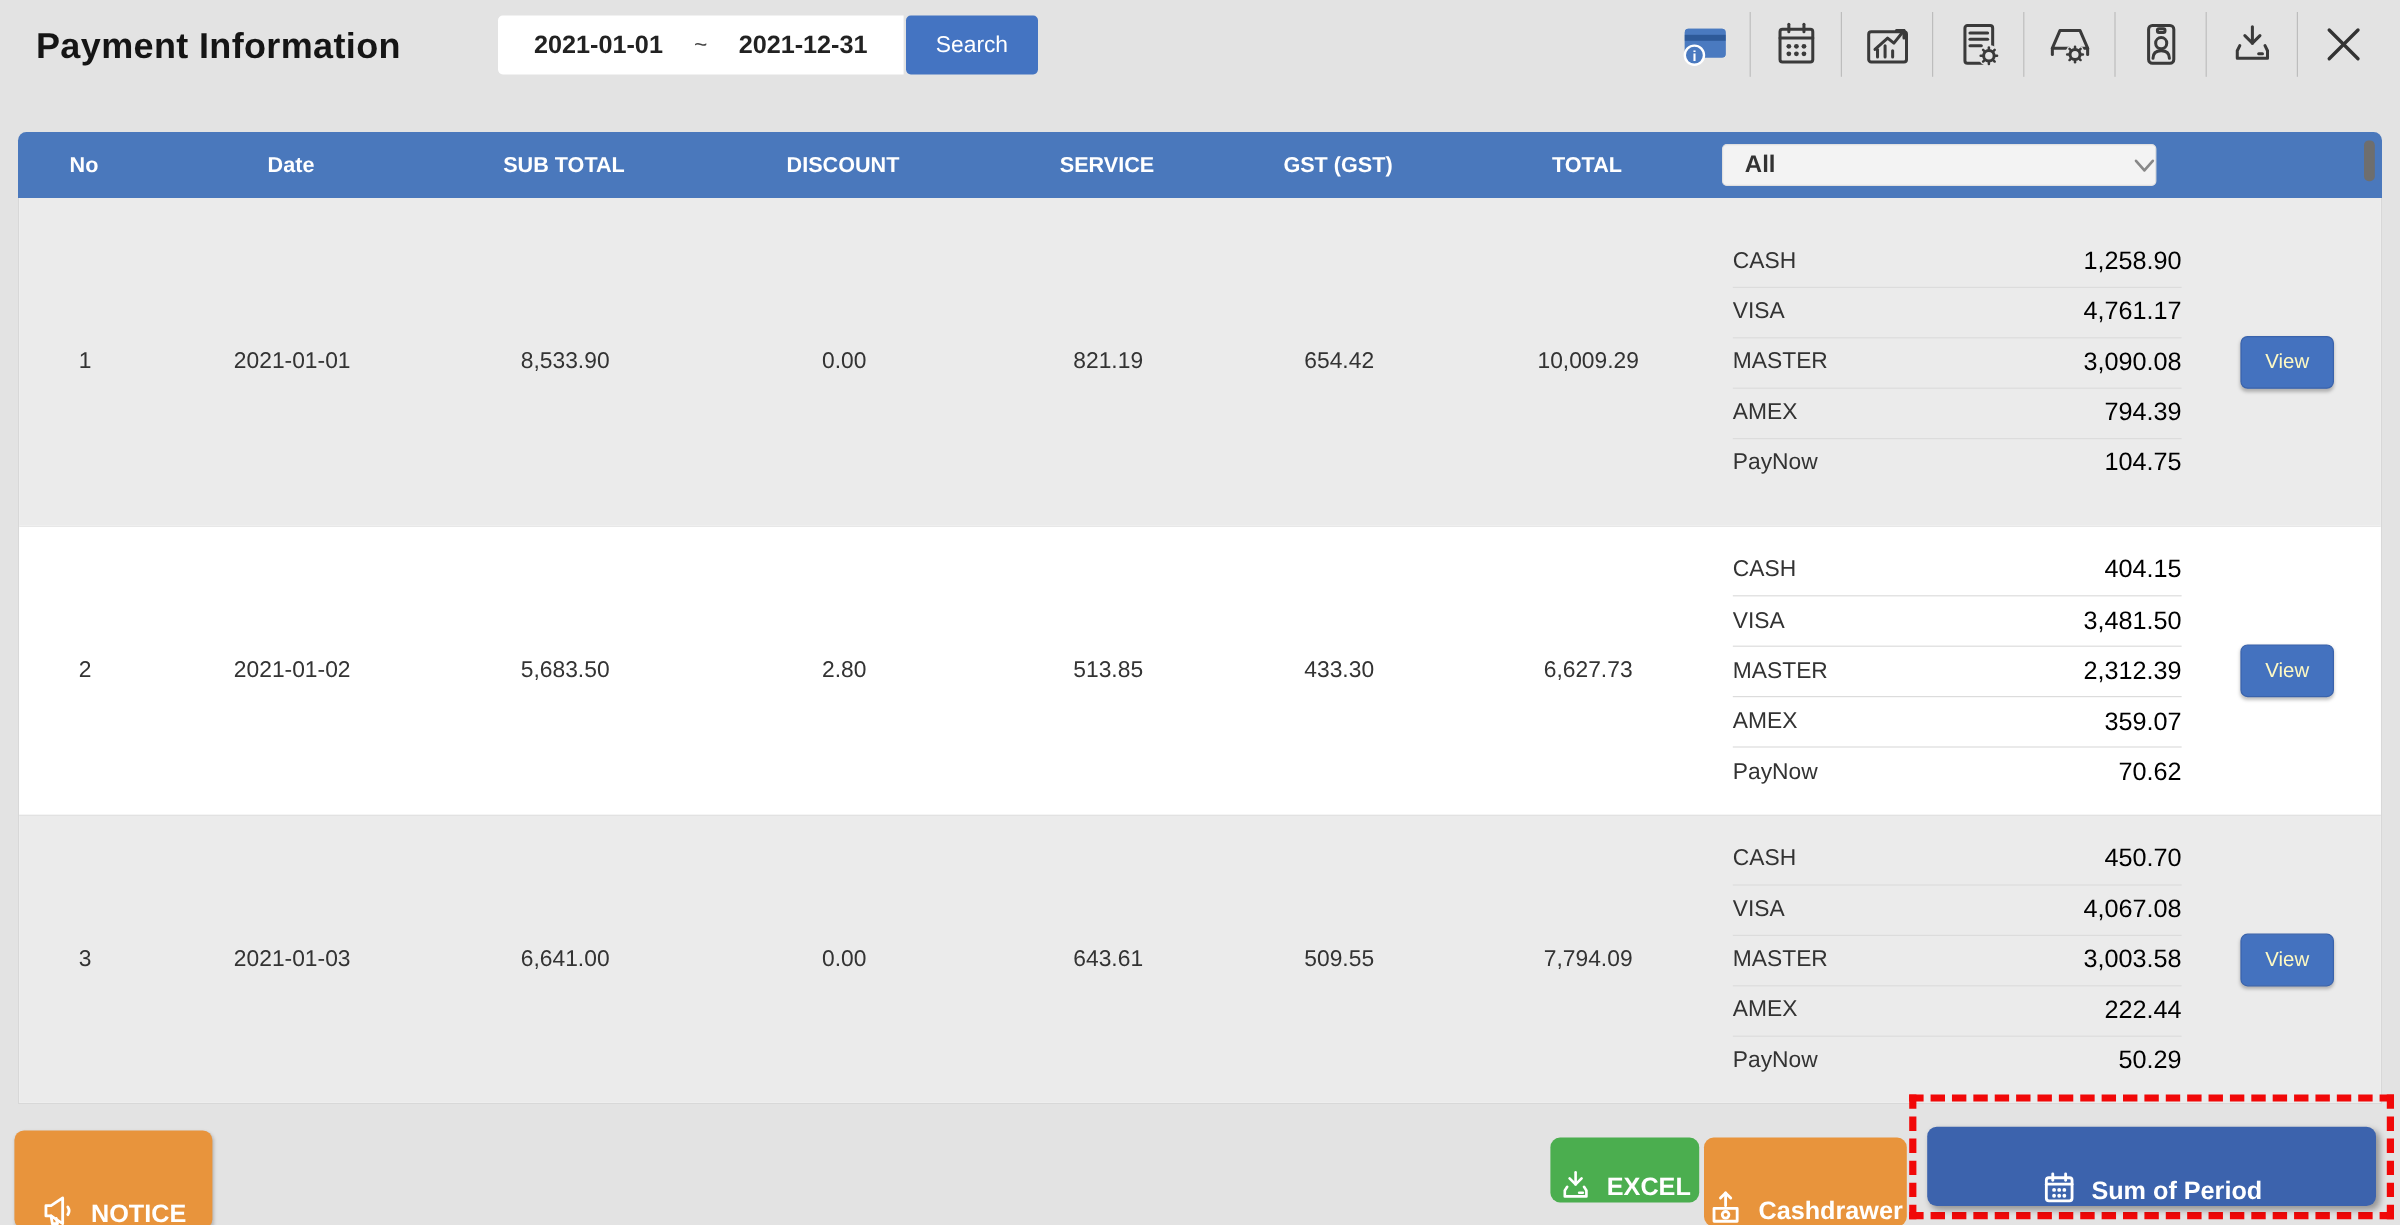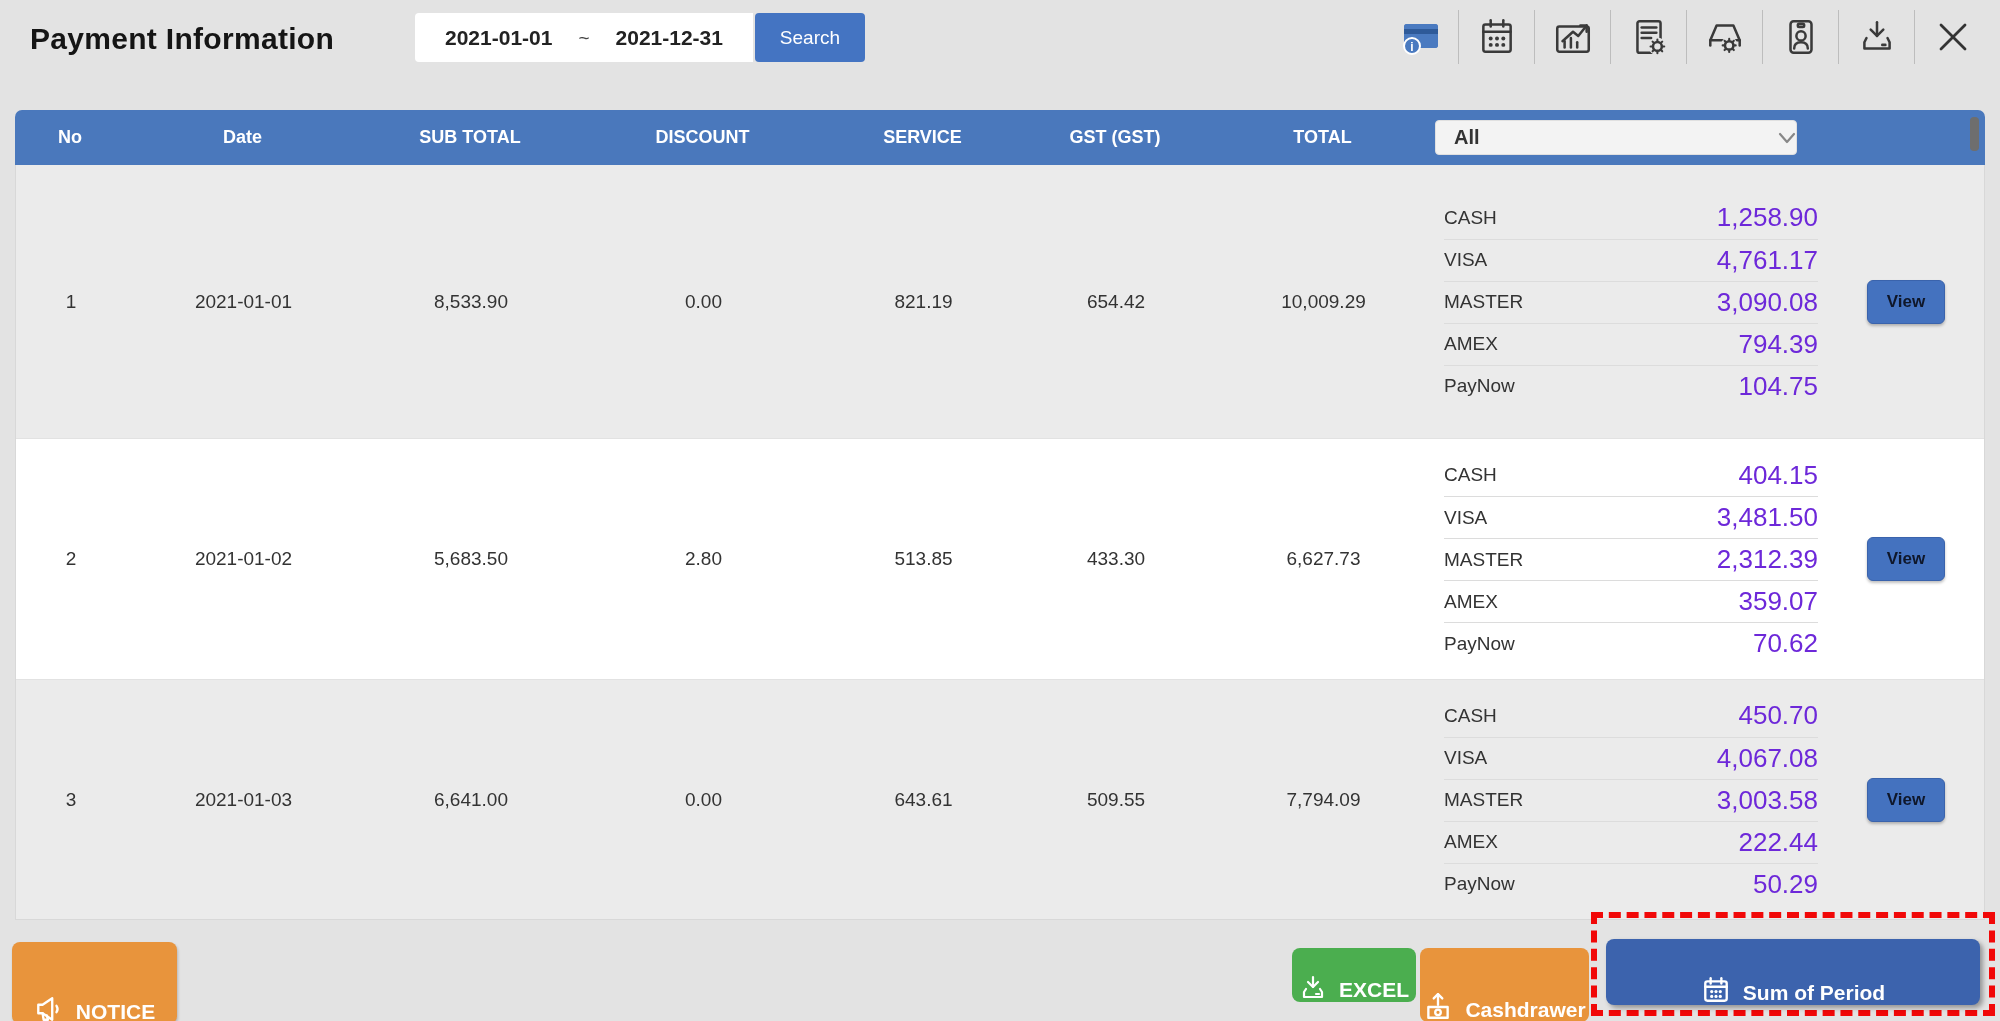--- a/index.html
+++ b/index.html
@@ -56,27 +56,26 @@
   .row:nth-child(even) { background:#ffffff; }
   .row:nth-child(1) { height:273px; }
   .row:nth-child(2) { height:241px; }
   .row:nth-child(3) { height:240px; }
   .row + .row { border-top:1px solid #e2e2e2; }
   .cell { text-align:center; font-size:19px; color:#333; }
   .payments { width:388px; padding:0 6px 0 8px; }
   .pay-row { height:42px; display:flex; align-items:center; justify-content:space-between; }
   .pay-row + .pay-row { border-top:1px solid #dcdcdc; }
   .pay-method { font-size:19px; color:#333; }
-  .pay-amount { font-size:26px; color:#6d28d9; }
+  .pay-amount { font-size:21px; color:#000000; }
   .viewwrap { display:flex; justify-content:center; }
   .view-btn {
     width:78px; height:44px; background:#4472bf; border:1px solid #3a63ac; border-radius:6px;
-    color:#0f172a; font-size:17px; font-family:inherit; cursor:pointer;
+    color:#fef9c3; font-size:17px; font-family:inherit; cursor:pointer;
     box-shadow:0 2px 3px rgba(0,0,0,.25);
-    font-weight:bold;
   }
   .scroll-thumb {
     position:absolute; right:6px; top:7px; width:9px; height:34px;
     background:#6e6e6e; border-radius:4px;
   }
 
   
   .btn {
     display:flex; align-items:flex-end; justify-content:center; gap:12px;
     color:#fff; font-weight:bold; font-family:inherit; border:none; cursor:pointer;

